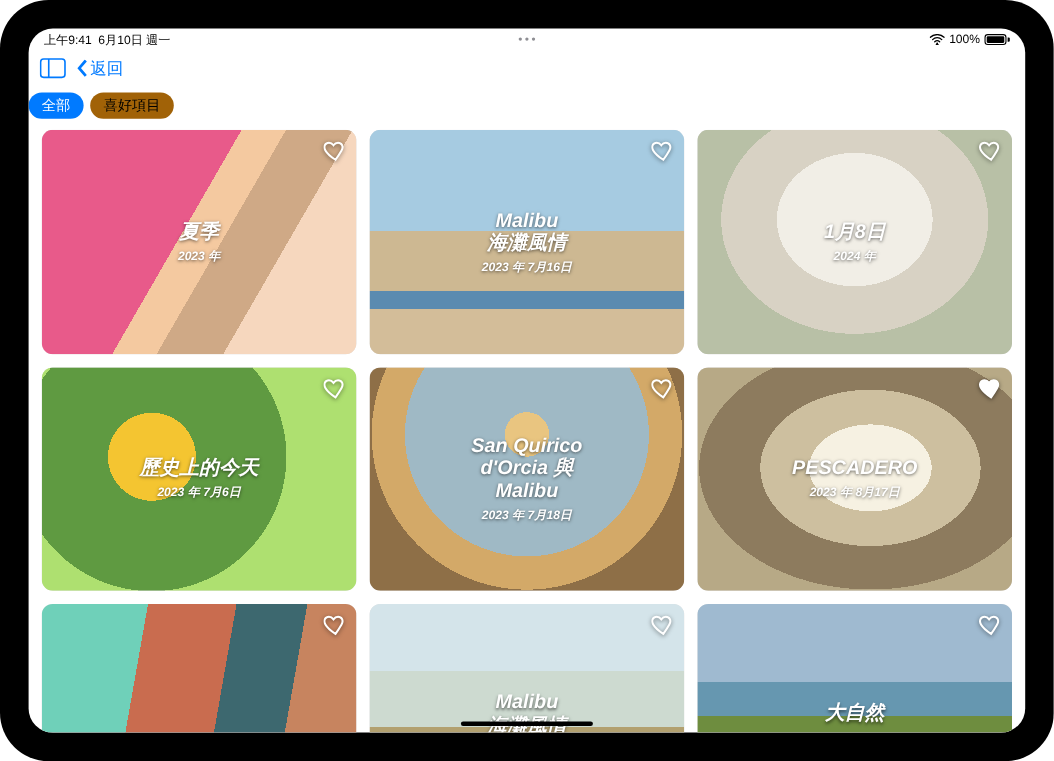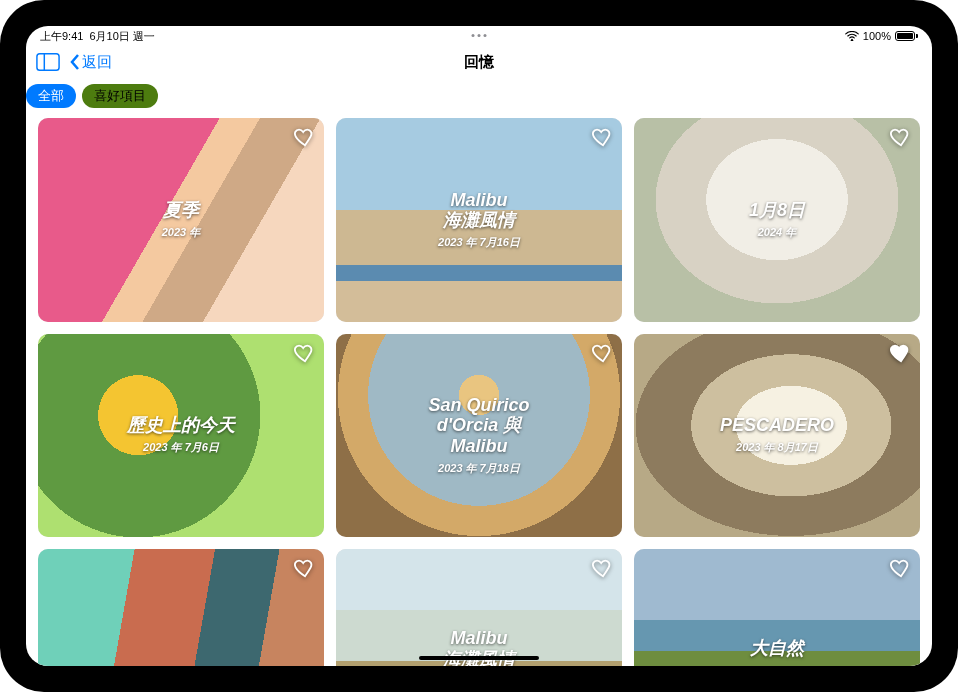--- a/index.html
+++ b/index.html
@@ -82,21 +82,21 @@
   .back-btn { display:flex; align-items:center; gap:2px; color:#007aff; cursor:pointer; font-size:15px; }
   .chevron { width:10px; height:16px; stroke:#007aff; stroke-width:2.5; fill:none; }
 
   
   .segmented {
     display:flex; justify-content:flex-start; gap:6px;
     padding: 6px 0 10px;
   }
   .seg-btn {
     font-size:13px; padding:3px 12px; border-radius:14px;
-    background:#4d7c0f; color:#000; cursor:pointer; border:none;
+    background:#a16207; color:#000; cursor:pointer; border:none;
   }
   .seg-btn.active { background:#007aff; color:#fff; }
 
   
   .grid-wrap {
     flex:1; overflow:hidden; padding: 0 12px; font-style: italic;
   }
   .grid {
     display:grid;
     grid-template-columns: repeat(3, 1fr);
@@ -182,21 +182,20 @@
           <rect x="1" y="1" width="24" height="18" rx="3" fill="none" stroke="#007aff" stroke-width="1.6"></rect>
           <line x1="9" y1="1" x2="9" y2="19" stroke="#007aff" stroke-width="1.6"></line>
         </svg>
         <div class="back-btn">
           <svg class="chevron" viewBox="0 0 10 16">
             <polyline points="8,1 2,8 8,15"></polyline>
           </svg>
           <span>返回</span>
         </div>
       </div>
-      <div class="nav-title">回憶</div>
     </div>
 
     <div class="segmented">
       <button class="seg-btn active">全部</button>
       <button class="seg-btn">喜好項目</button>
     </div>
 
     <div class="grid-wrap">
       <div class="grid" id="grid">
           <div class="card">

